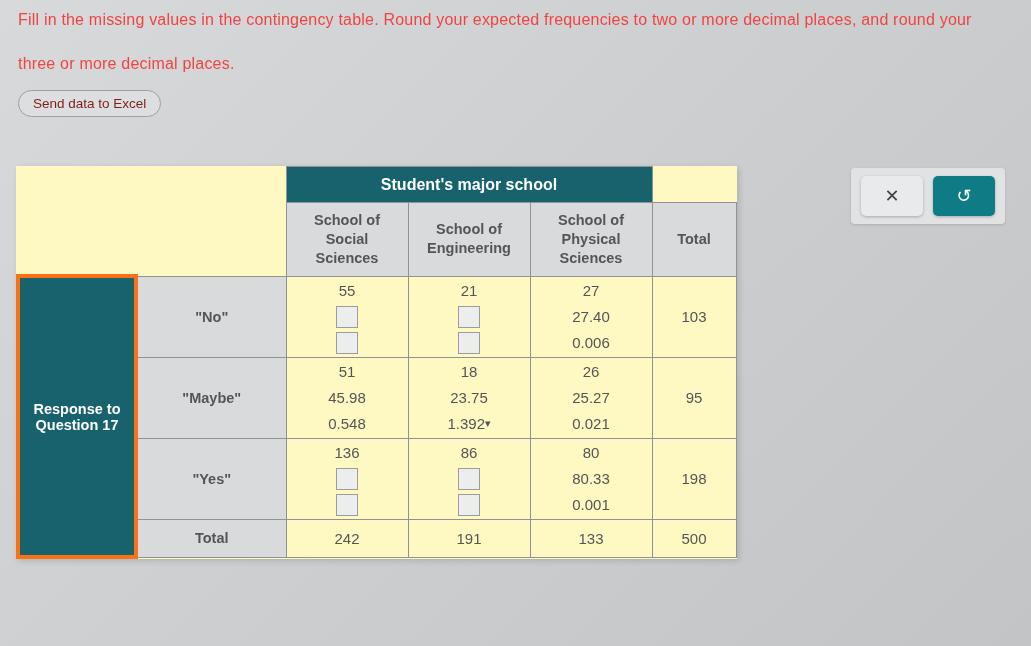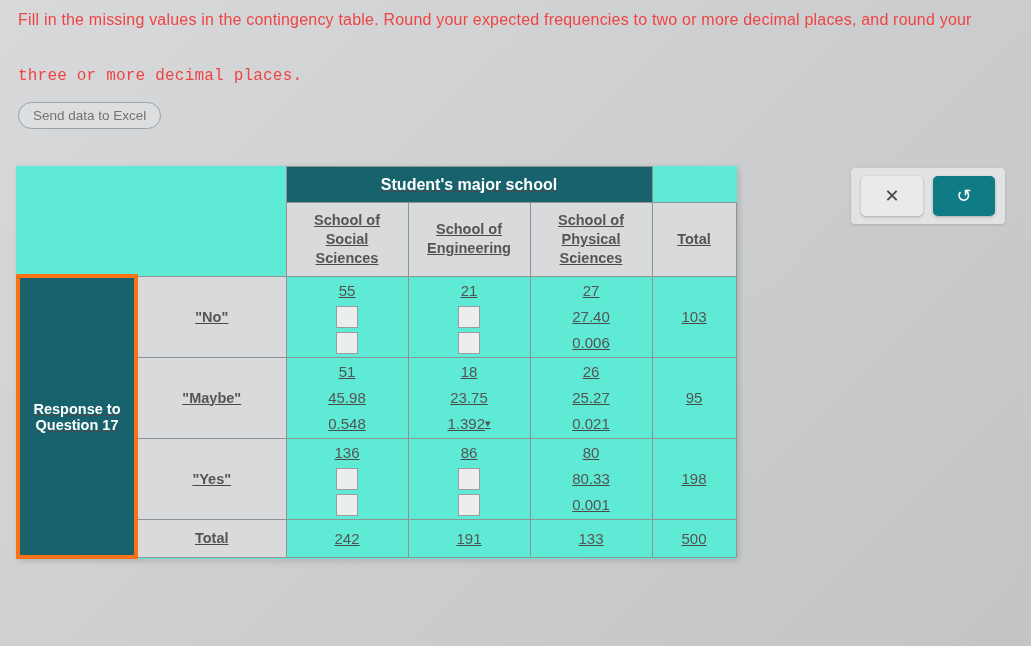--- a/index.html
+++ b/index.html
@@ -7,29 +7,29 @@
     font-family: -apple-system, "Segoe UI", Arial, sans-serif;
     background: linear-gradient(135deg, #d8d9da 0%, #cdced0 50%, #c2c4c6 100%);
     width: 1031px;
     height: 646px;
     overflow: hidden;
     color: #4a4a4a;
     padding: 8px 18px 0 18px;
     position: relative;
   }
   .instruction { font-size: 16px; color: #ef4444; line-height: 1.5; letter-spacing: 0.2px; }
-  .instruction + .instruction { margin-top: 32px; font-family: Liberation Mono, monospace; }
+  .instruction + .instruction { margin-top: 20px; }
   .send-btn {
     display: inline-block;
     margin-top: 14px;
     padding: 5px 14px;
     border: 1px solid #9aa0a5;
     border-radius: 18px;
     background: #dcdedf;
-    color: #737373;
+    color: #7f1d1d;
     font-size: 13.5px;
     cursor: pointer;
   }
   .action-box {
     position: absolute;
     top: 168px;
     right: 26px;
     display: flex;
     gap: 10px;
     background: #e1e2e4;
@@ -47,23 +47,22 @@
     font-size: 18px;
     cursor: pointer;
     box-shadow: 0 1px 3px rgba(0,0,0,0.25);
   }
   .btn-close { background: #e9eaec; color:#444; }
   .btn-reset { background: #0f7b84; color:#fff; }
 
   .table-wrap { position:absolute; top:166px; left:16px; }
   table {
     border-collapse: collapse;
-    background: #5eead4;
+    background: #fef9c3;
     box-shadow: 2px 2px 6px rgba(0,0,0,0.15);
-    text-decoration: underline;
   }
   td, th { border: 1px solid #8f9396; text-align:center; vertical-align:middle; }
   .spanner {
     background:#17626c;
     color:#fff;
     font-weight:700;
     font-size:16px;
     height:36px;
   }
   .colhead {

